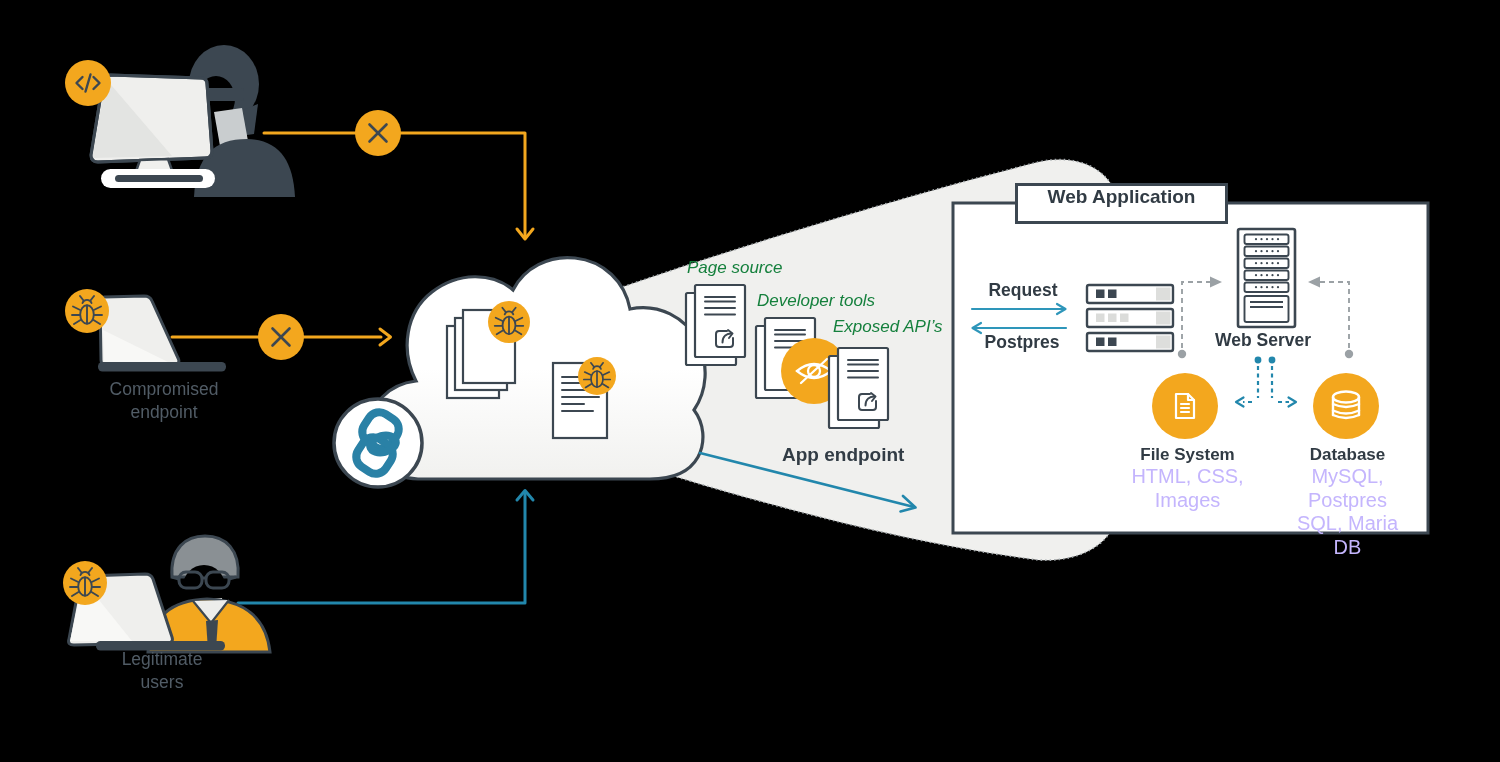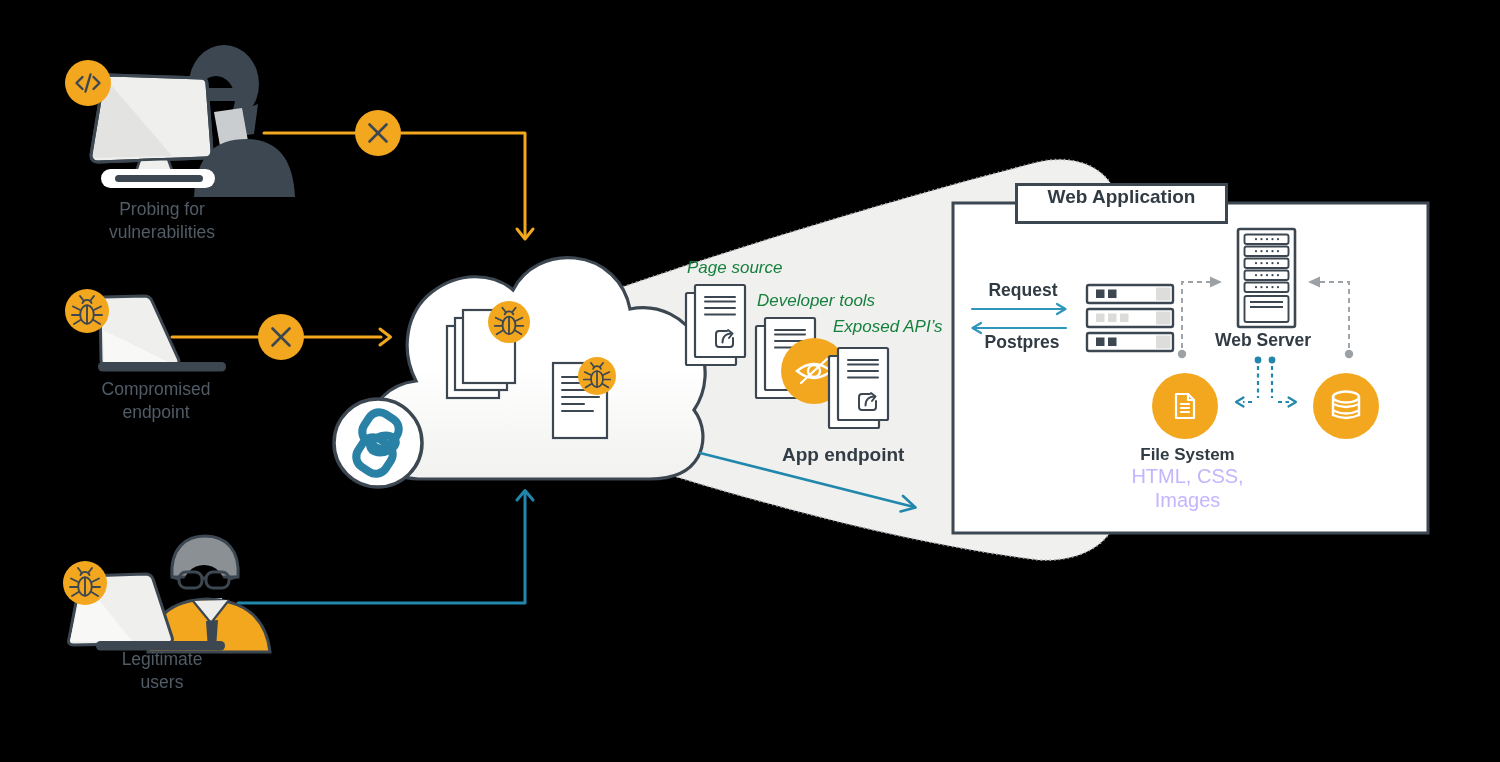--- a/index.html
+++ b/index.html
@@ -336,23 +336,22 @@
     <circle r="33" fill="#F3A71E"></circle>
     <use href="#fileGlyph"></use>
   </g>
 
   <g transform="translate(1346,406)">
     <circle r="33" fill="#F3A71E"></circle>
     <use href="#dbGlyph"></use>
   </g>
 </svg>
 
-<div class="lbl" style="left:82px;top:198px;width:160px;">Probing for vulnerabilities</div>
-
-<div class="lbl" style="left:76px;top:378px;width:160px;">Compromised endpoint</div>
+
+<div class="lbl" style="left:84px;top:378px;width:160px;">Compromised endpoint</div>
 
 <div class="lbl" style="left:107px;top:648px;width:110px;">Legitimate users</div>
 
 <div class="funnel-lbl" style="left:687px;top:258px;">Page source</div>
 
 <div class="funnel-lbl" style="left:757px;top:291px;">Developer tools</div>
 
 <div class="funnel-lbl" style="left:833px;top:317px;">Exposed API’s</div>
 
 <div class="caption" style="left:782px;top:444px;">App endpoint</div>
@@ -365,14 +364,18 @@
 
 <div class="io-lbl" style="left:962px;top:332px;width:120px;">Postpres</div>
 
 <div class="io-lbl" style="left:1198px;top:330px;width:130px;">Web Server</div>
 
 <div class="node-block" style="left:1125px;top:444px;width:125px;">
   <div class="node-title">File System</div>
   <div class="node-sub">HTML, CSS, Images</div>
 </div>
 
-
+<div class="node-block" style="left:1285px;top:444px;width:125px;">
+  <div class="node-title">Database</div>
+  <div class="node-sub">MySQL, Postpres SQL, Maria DB</div>
 </div>
 
+</div>
+
 </body></html>

